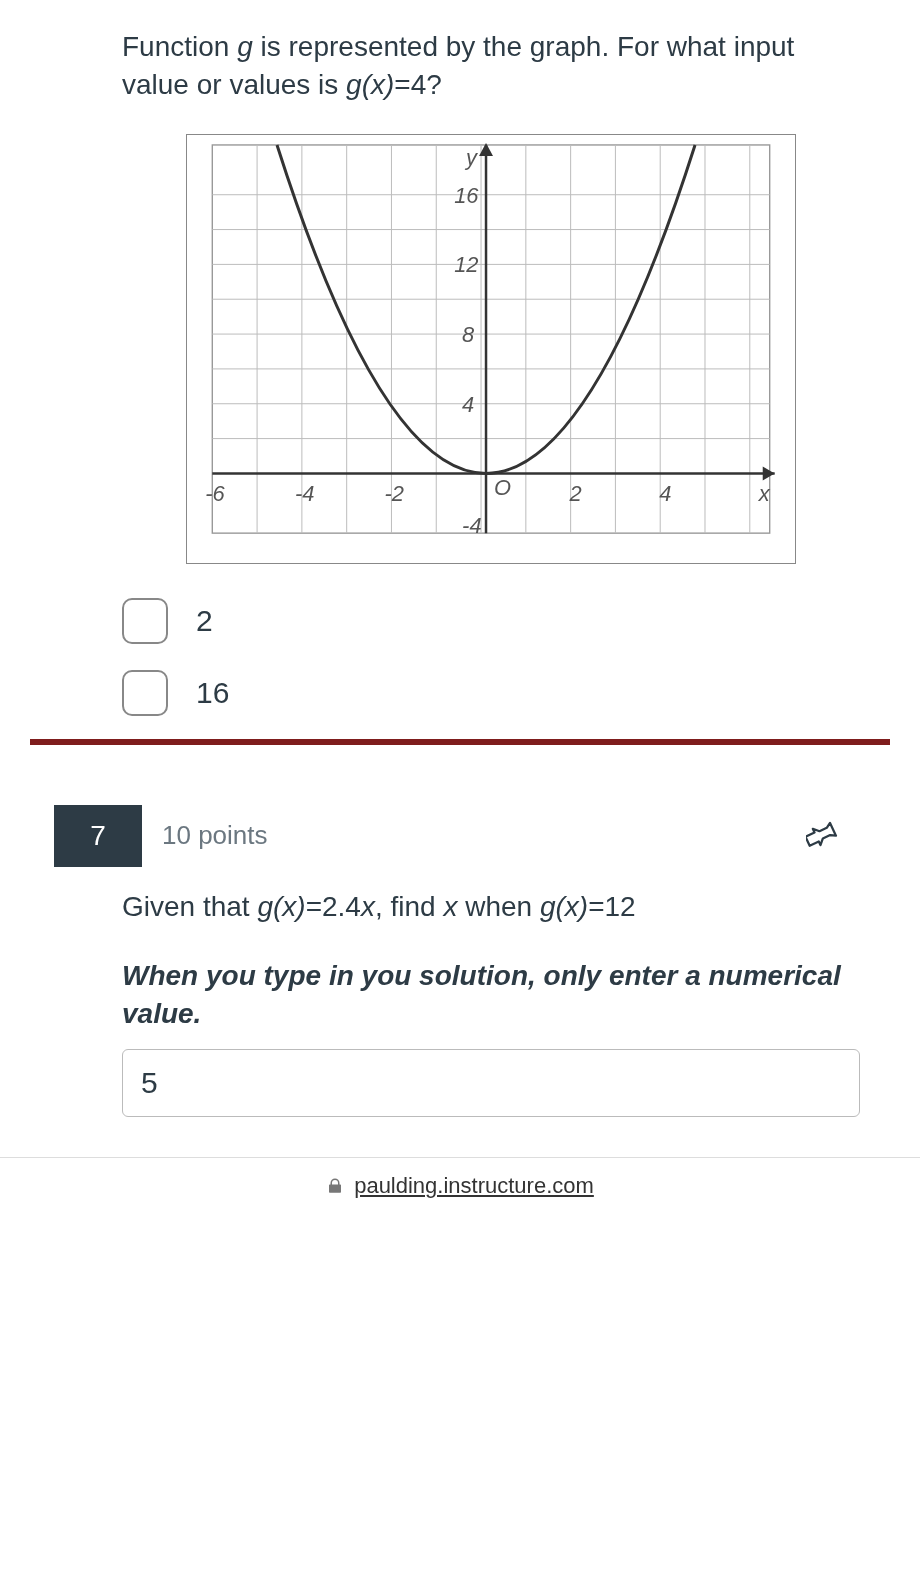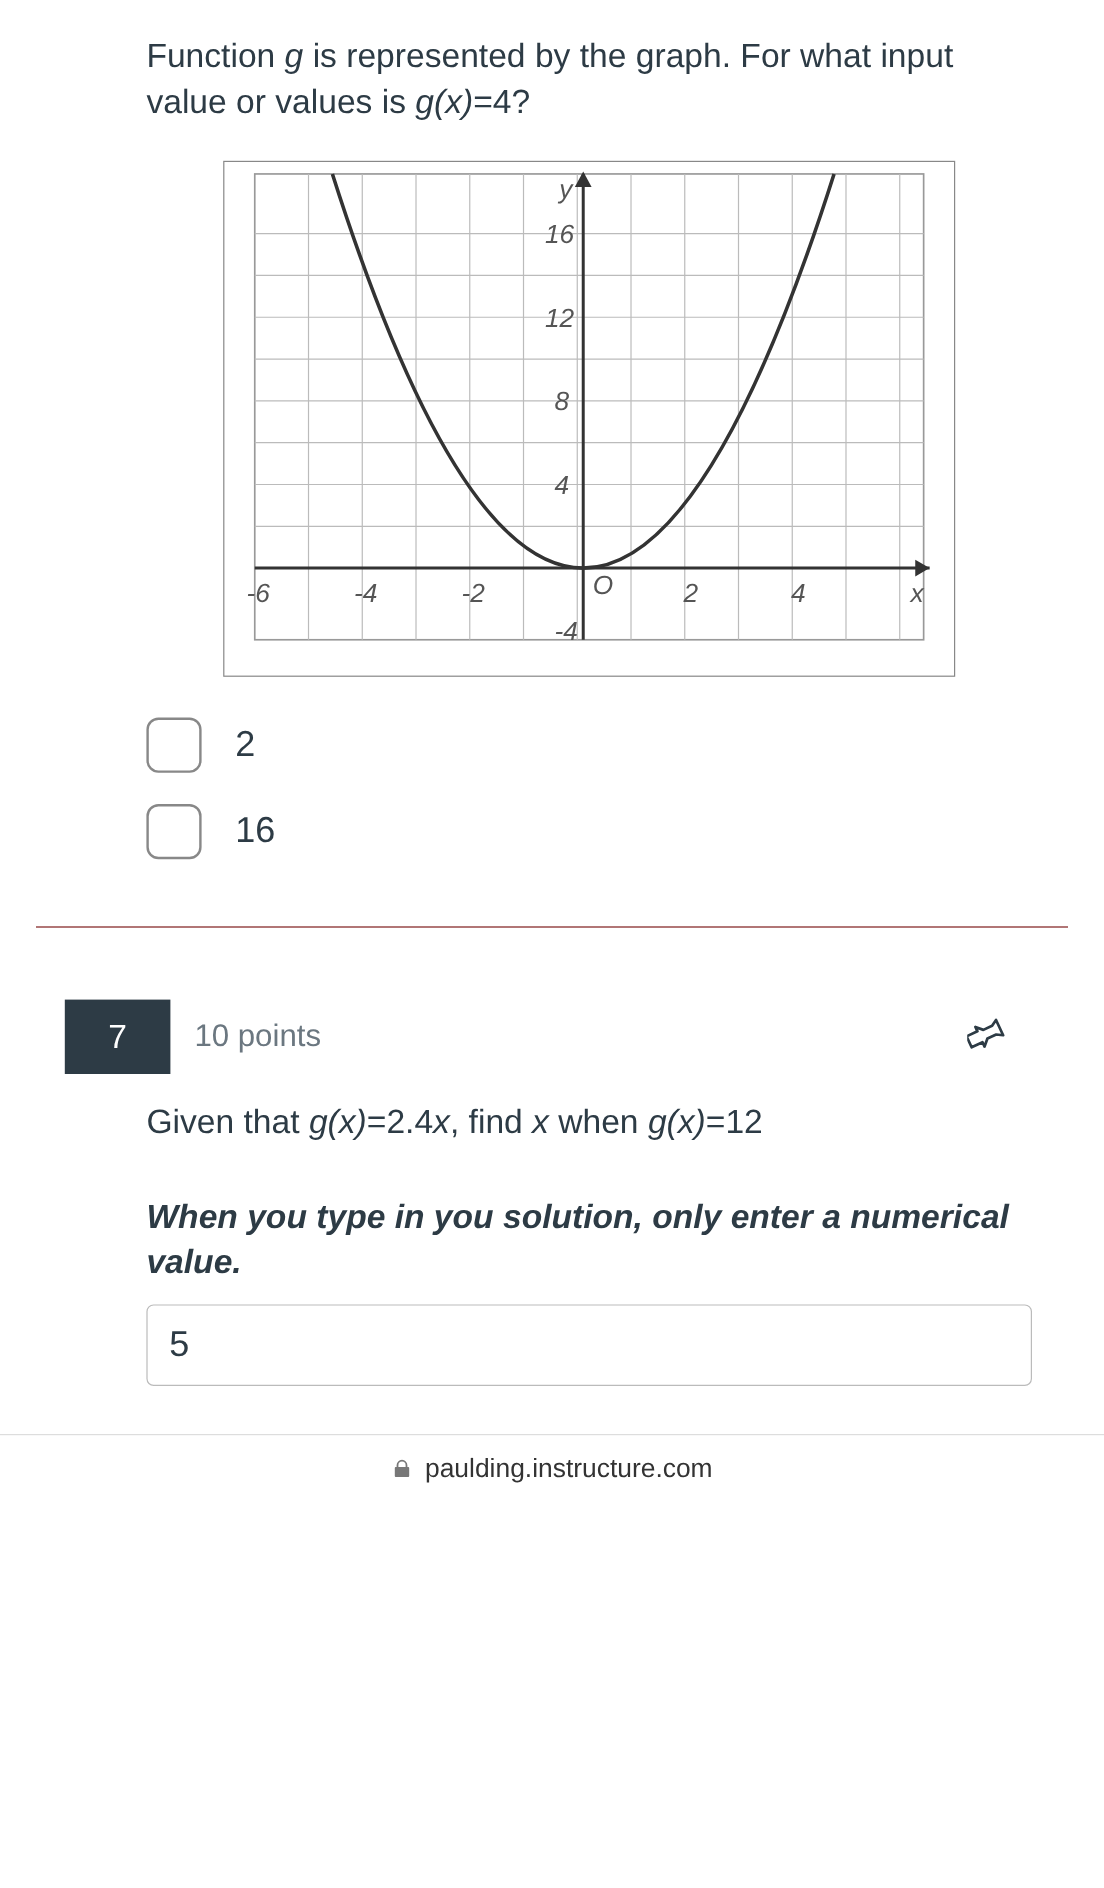--- a/index.html
+++ b/index.html
@@ -7,22 +7,22 @@
       font-family: -apple-system, BlinkMacSystemFont, "Segoe UI", Helvetica, Arial, sans-serif;
       background: #fff;
       color: #2d3b45;
       width: 920px;
       position: relative;
     }
     .container {
       padding: 0 30px;
     }
     .q-body {
-      padding: 28px 30px 56px 92px;
-      border-bottom: 1px solid #7f1d1d;
+      padding: 28px 30px 23px 92px;
+      border-bottom: 6px solid #7f1d1d;
     }
     .prompt {
       font-size: 28px;
       line-height: 1.35;
       margin-bottom: 30px;
     }
     .prompt .fn { font-style: italic; }
     .graph-wrap {
       display: flex;
       justify-content: center;
@@ -86,21 +86,21 @@
       margin-right: 20px;
     }
     .pin-btn svg { width: 34px; height: 34px; }
     
     .q7-body {
       padding: 20px 30px 20px 92px;
     }
     .q7-text {
       font-size: 28px;
       line-height: 1.45;
-      margin-bottom: 40px;
+      margin-bottom: 30px;
     }
     .q7-text .ital { font-style: italic; }
     .q7-emph {
       font-size: 28px;
       font-style: italic;
       font-weight: 700;
       line-height: 1.35;
       margin-bottom: 16px;
     }
     .answer-input {
@@ -118,20 +118,21 @@
       bottom: 0;
       height: 58px;
       border-top: 1px solid #ddd;
       background: #fff;
       display: flex;
       align-items: center;
       justify-content: center;
       gap: 10px;
       font-size: 22px;
       color: #333;
+      text-decoration: underline;
     }
     .lock-icon svg { width: 18px; height: 18px; display:block; }
     .spacer-bottom { height: 78px; }
   </style>
 </head>
 <body>
 
 <div class="container">
 
   <div class="q-body">

